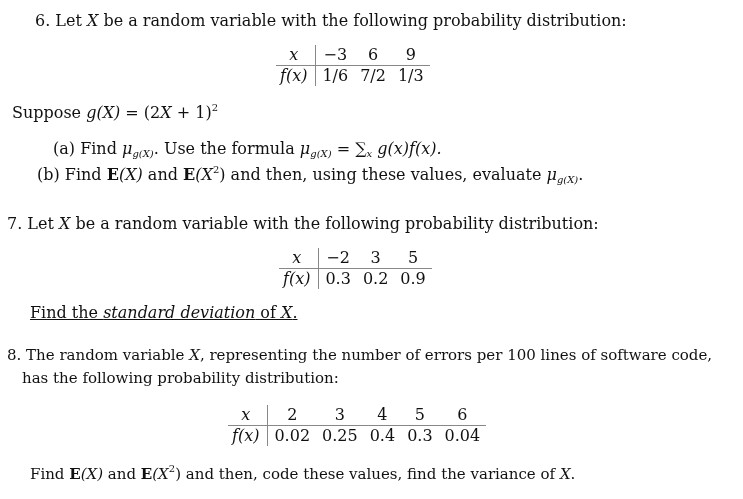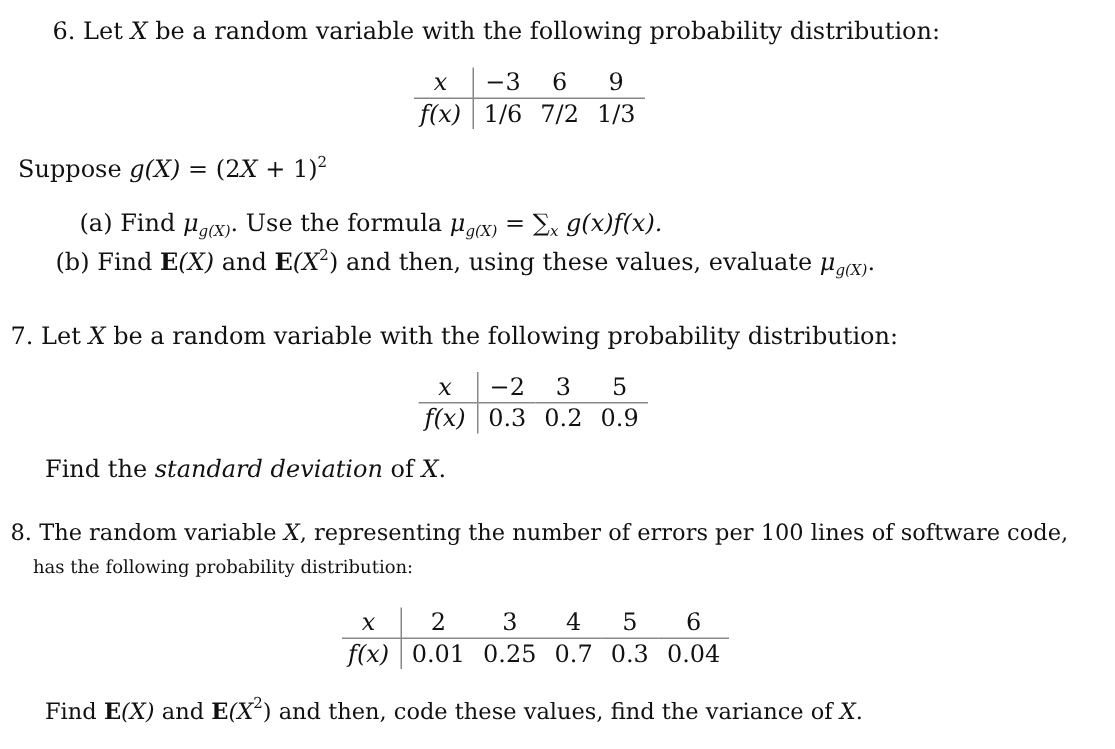--- a/index.html
+++ b/index.html
@@ -72,47 +72,47 @@
   </tr>
   <tr>
     <td class="hdr">f(x)</td>
     <td>0.3</td>
     <td>0.2</td>
     <td>0.9</td>
   </tr>
 </tbody>
   </table>
 
-<div class="line" style="left:30px; top:303px;">
+<div class="line" style="left:30px; top:303px;text-decoration:underline;">
   <span>Find the </span><span class="it">standard deviation</span><span> of </span><span class="it">X</span><span>.</span>
 </div>
 
 <div class="line" style="left:7px; top:345px; font-size:15px;">
   <span>8.</span>
   <span>The random variable </span><span class="it">X</span><span>, representing the number of errors per 100 lines of software code,</span>
 </div>
-<div class="line" style="left:22px; top:368px; font-size:12px;">
+<div class="line" style="left:22px; top:368px; font-size:15px;">
   <span>has the following probability distribution:</span>
 </div>
 
 <table class="dist" style="left:228px; top:405px;">
   <tbody>
       <tr class="r1">
     <td class="hdr">x</td>
     <td>2</td>
     <td>3</td>
     <td>4</td>
     <td>5</td>
     <td>6</td>
   </tr>
   <tr>
     <td class="hdr">f(x)</td>
-    <td>0.01</td>
+    <td>0.02</td>
     <td>0.25</td>
-    <td>0.7</td>
+    <td>0.4</td>
     <td>0.3</td>
     <td>0.04</td>
   </tr>
 </tbody>
   </table>
 
 <div class="line" style="left:30px; top:464px; font-size:15px;">
   <span>Find </span><span class="b">E</span><span class="it">(X)</span><span> and </span><span class="b">E</span><span class="it">(X</span><sup>2</sup><span>)</span><span> and then, code these values, find the variance of </span><span class="it">X</span><span>.</span>
 </div>
 

